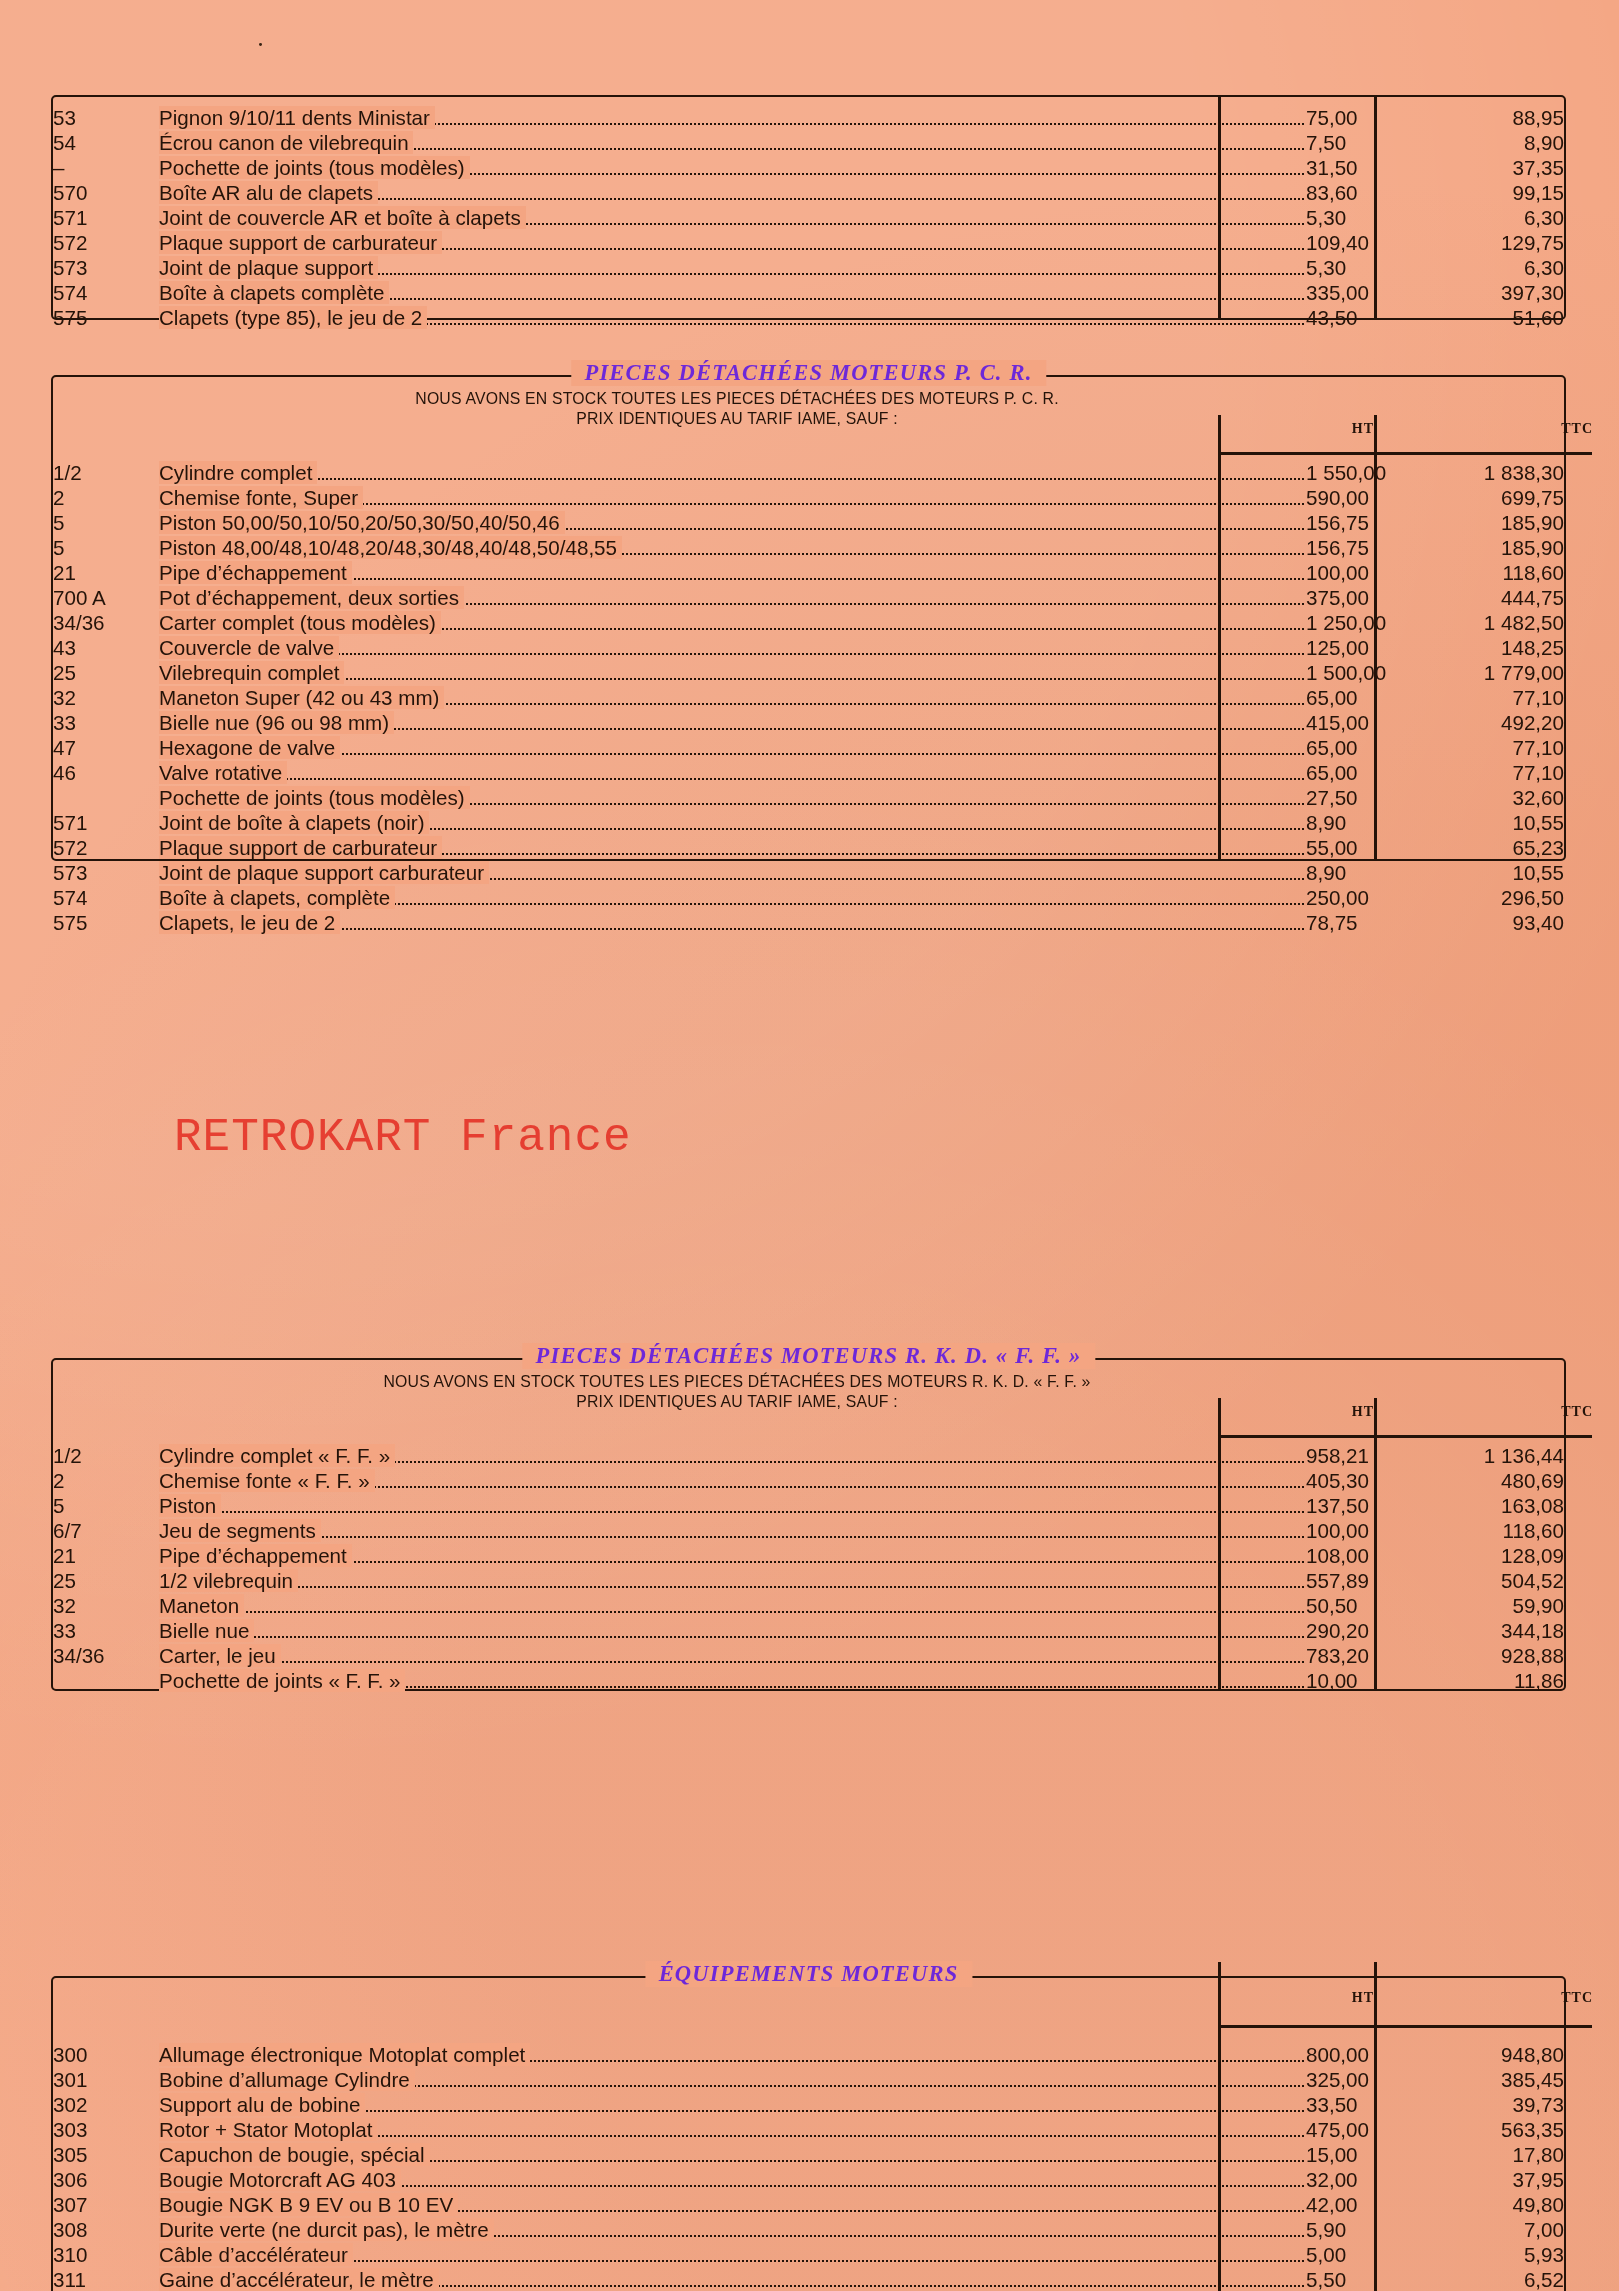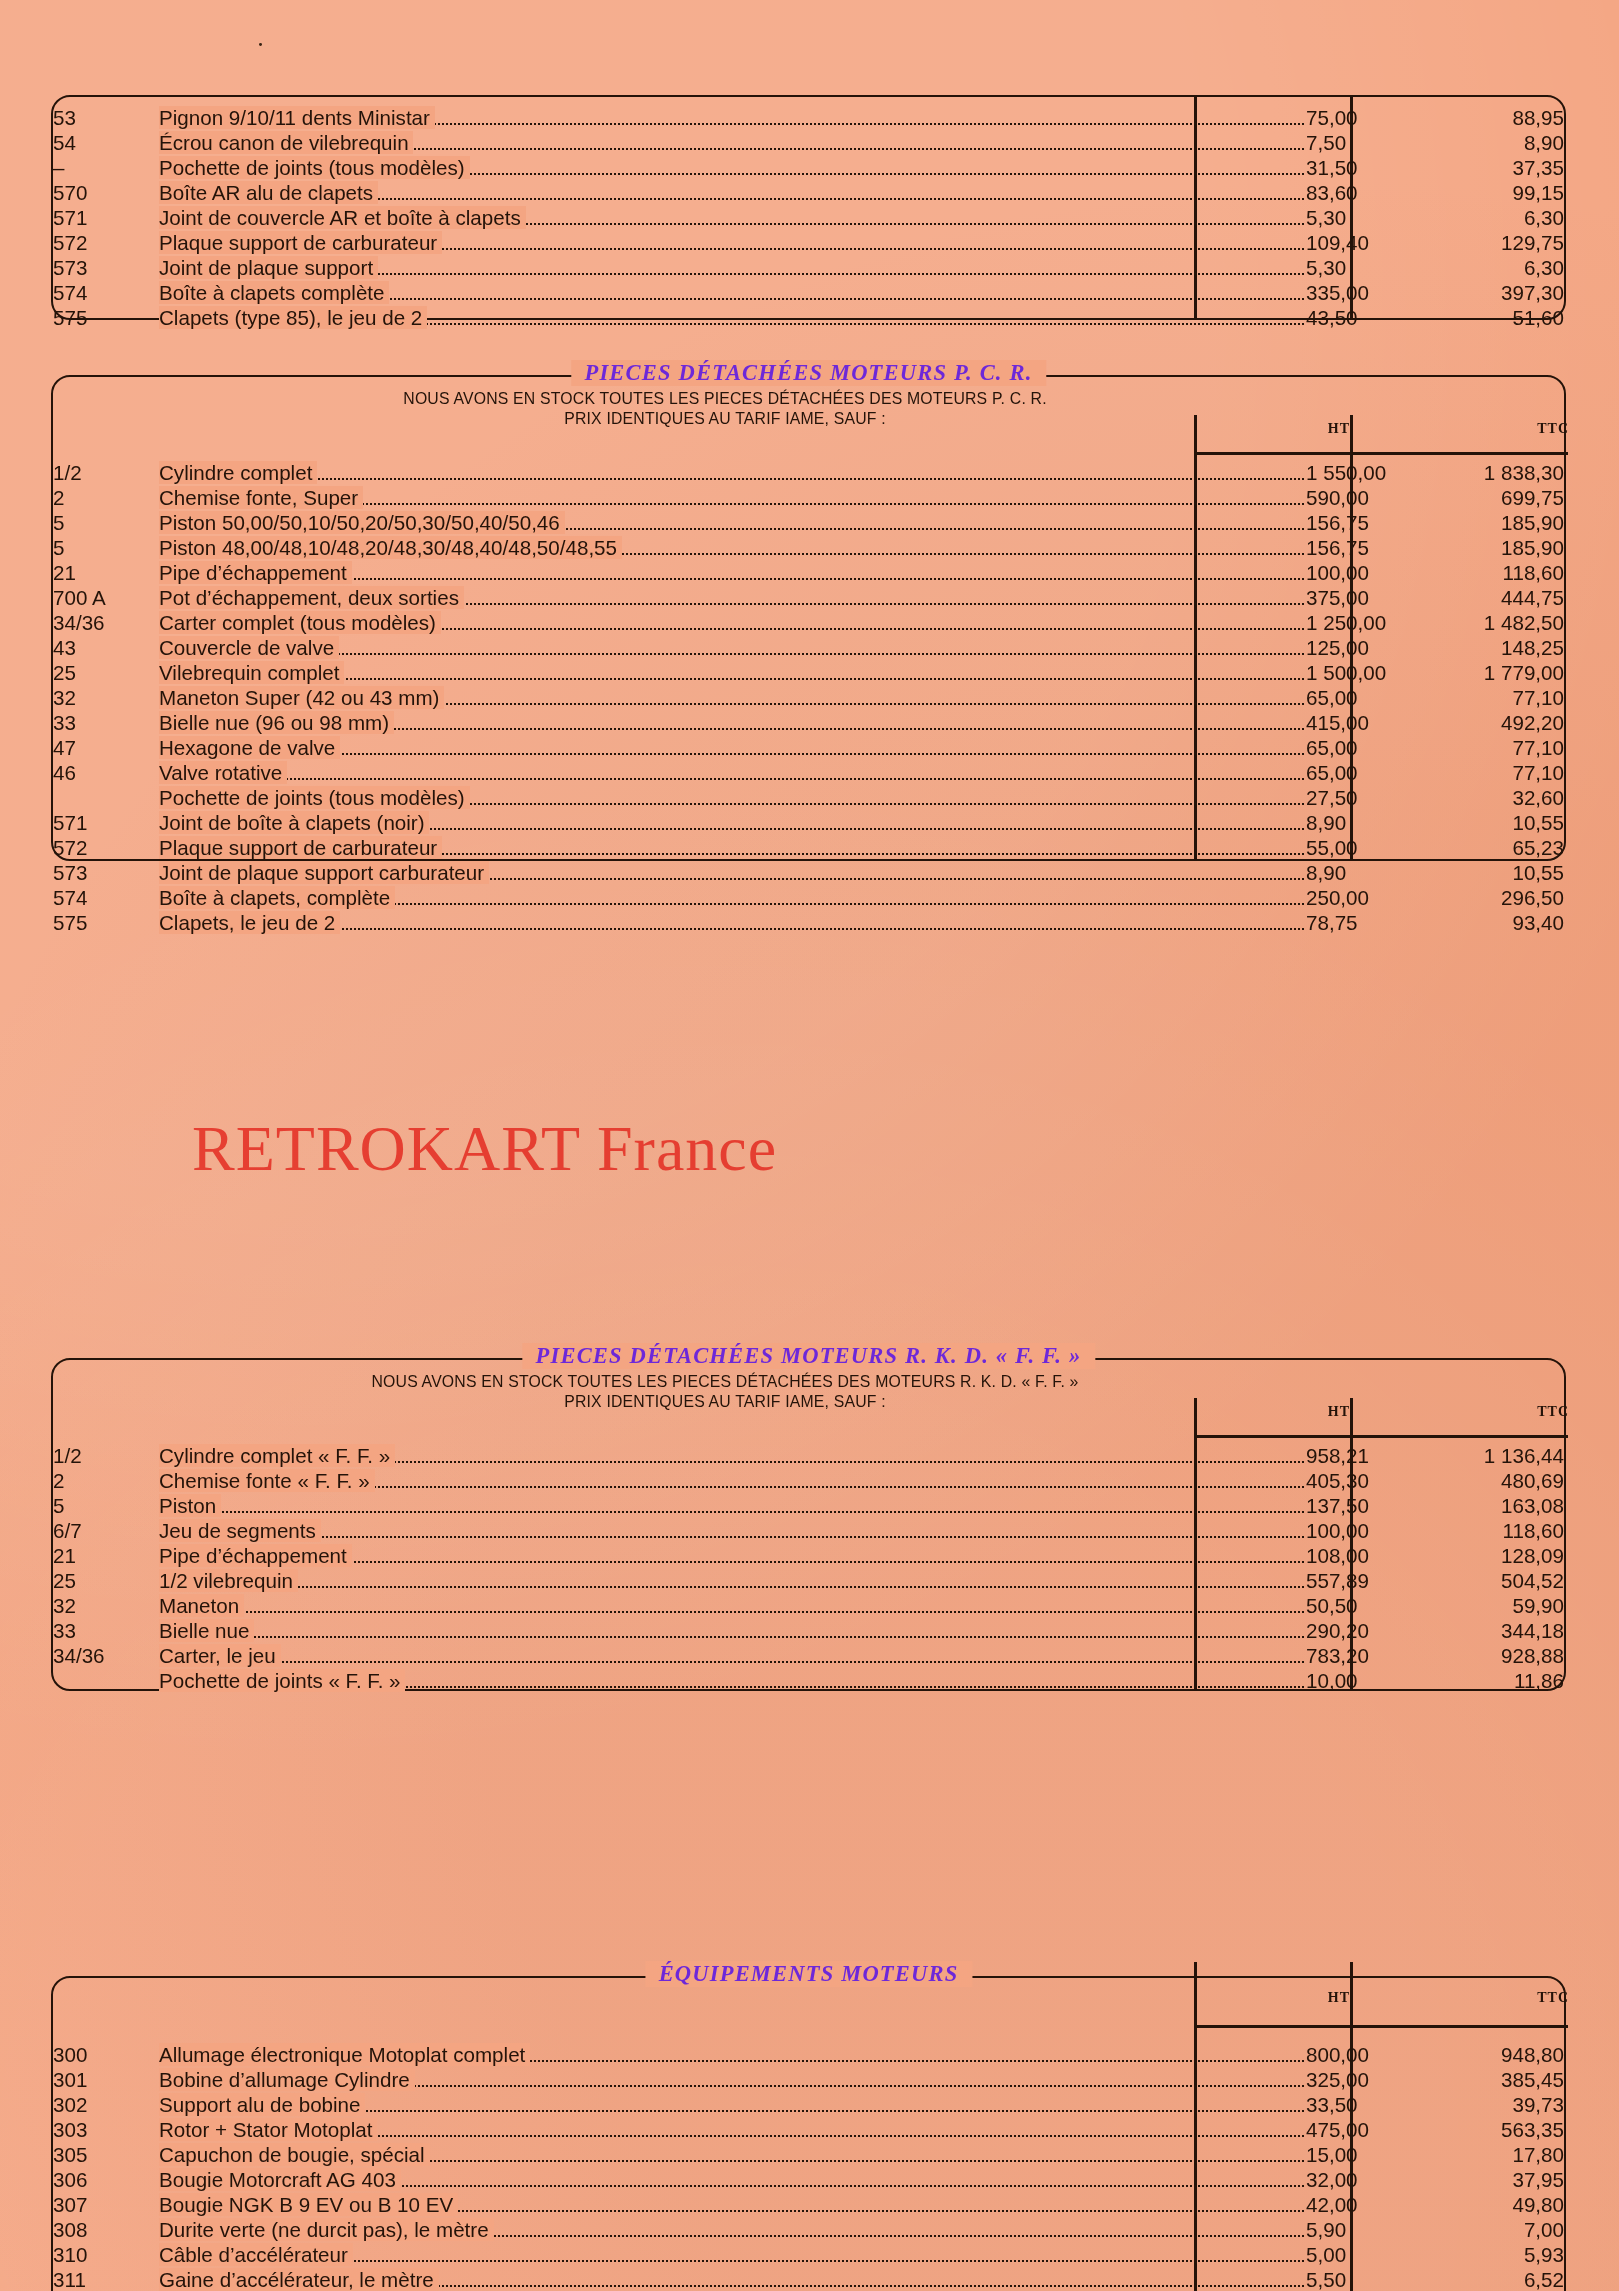--- a/index.html
+++ b/index.html
@@ -19,23 +19,24 @@
       radial-gradient(circle at 82% 72%, rgba(180,90,50,0.09) 0 40%, transparent 70%),
       radial-gradient(circle at 45% 95%, rgba(255,255,255,0.07) 0 30%, transparent 60%);
     pointer-events:none;
   }
   .page{position:absolute;inset:0;}
 
   
   .sec{
     position:absolute;
     border:2.9px solid #241309;
-    border-radius:19px;
+    border-radius:5px;
     box-sizing:border-box;
     background:transparent;
+    padding-left:24px;
   }
   .sec-title{
     position:absolute;
     top:-16.7px;
     left:50%;
     transform:translateX(-50%);
     background:#f4a582;
     padding:0 13.7px;
     font-family:"Liberation Serif", serif;
     font-style:italic;
@@ -103,23 +104,23 @@
   .leader{
     position:absolute;
     left:0;right:2px;bottom:4.9px;
     border-bottom:2.5px dotted #241309;
     z-index:1;
   }
 
   
   .watermark{
     position:absolute;
-    left:192px;top:1112px;
-    font-family:Liberation Serif, serif;
-    font-size:64px;
+    left:174px;top:1112px;
+    font-family:Liberation Mono, monospace;
+    font-size:46px;
     color:rgba(226,35,26,0.80);
     white-space:nowrap;
     letter-spacing:1px;
     pointer-events:none;
     z-index:5;
   }
   .dot-spec{position:absolute;width:2.9px;height:2.9px;background:#3a2414;border-radius:50%;}
 </style>
 </head>
 <body>

